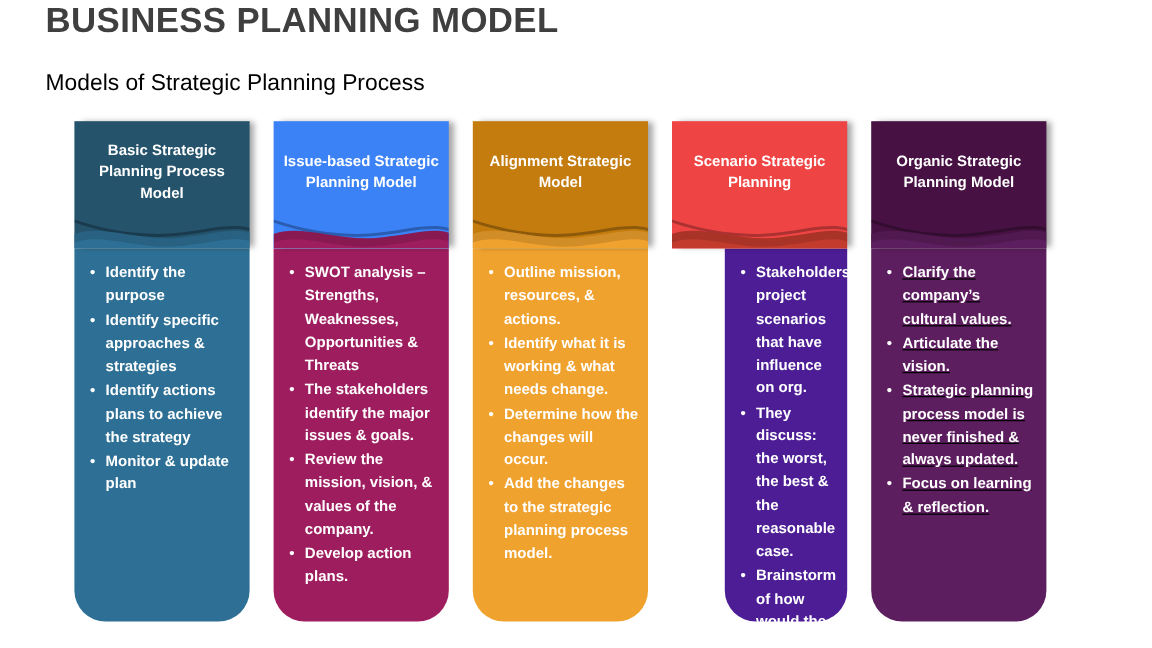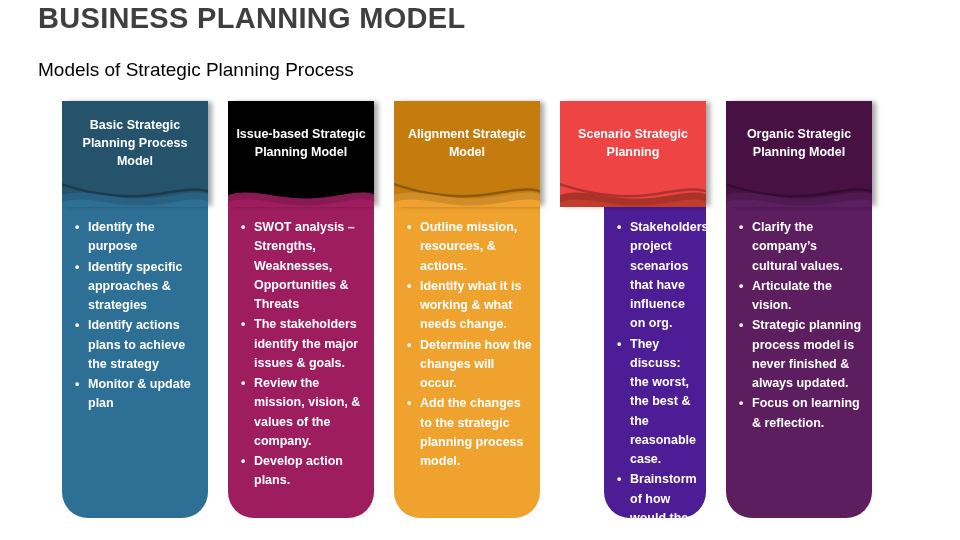--- a/index.html
+++ b/index.html
@@ -63,21 +63,21 @@
       <ul class="bullets">
             <li>Identify the purpose</li>
             <li>Identify specific approaches &amp; strategies</li>
             <li>Identify actions plans to achieve the strategy</li>
             <li>Monitor &amp; update plan</li>
           </ul>
     </div>
   </div>
 
   <div class="column">
-    <div class="col-header" style="background: #000000;">
+    <div class="col-header" style="background: #3b82f6;">
       <div class="col-title">Issue-based Strategic Planning Model</div>
       <svg class="wave" viewBox="0 0 146 34" preserveAspectRatio="none" aria-hidden="true">
         <path class="wave-line" d="M0 10 C 30 20, 62 25, 95 20 C 115 17, 133 13, 146 17 L146 19.5 C 133 15.5, 115 19.5, 95 22.5 C 62 27.5, 30 22.5, 0 12.5 Z"></path>
         <path class="wave-body" d="M0 22 C 22 14, 50 27, 82 25.5 C 110 24, 130 16, 146 21 L146 34 L0 34 Z" fill="#9E1D5E"></path>
         <path class="wave-band" d="M0 22 C 22 14, 50 27, 82 25.5 C 110 24, 130 16, 146 21 L146 28 C 130 23, 110 31, 82 32.5 C 50 34, 22 21, 0 29 Z"></path>
       </svg>
     </div>
     <div class="col-body" style="background: rgb(158, 29, 94);">
       <ul class="bullets">
             <li>SWOT analysis – Strengths, Weaknesses, Opportunities &amp; Threats</li>
@@ -128,21 +128,21 @@
 
   <div class="column">
     <div class="col-header" style="background: rgb(71, 18, 67);">
       <div class="col-title">Organic Strategic Planning Model</div>
       <svg class="wave" viewBox="0 0 146 34" preserveAspectRatio="none" aria-hidden="true">
         <path class="wave-line" d="M0 10 C 30 20, 62 25, 95 20 C 115 17, 133 13, 146 17 L146 19.5 C 133 15.5, 115 19.5, 95 22.5 C 62 27.5, 30 22.5, 0 12.5 Z"></path>
         <path class="wave-body" d="M0 22 C 22 14, 50 27, 82 25.5 C 110 24, 130 16, 146 21 L146 34 L0 34 Z" fill="#5C1E5E"></path>
         <path class="wave-band" d="M0 22 C 22 14, 50 27, 82 25.5 C 110 24, 130 16, 146 21 L146 28 C 130 23, 110 31, 82 32.5 C 50 34, 22 21, 0 29 Z"></path>
       </svg>
     </div>
-    <div class="col-body" style="background: rgb(92, 30, 94);">
+    <div class="col-body" style="background: rgb(92, 30, 94); text-decoration: underline;">
       <ul class="bullets">
             <li>Clarify the company’s cultural values.</li>
             <li>Articulate the vision.</li>
             <li>Strategic planning process model is never finished &amp; always updated.</li>
             <li>Focus on learning &amp; reflection.</li>
           </ul>
     </div>
   </div>
 </div>
 </div>

